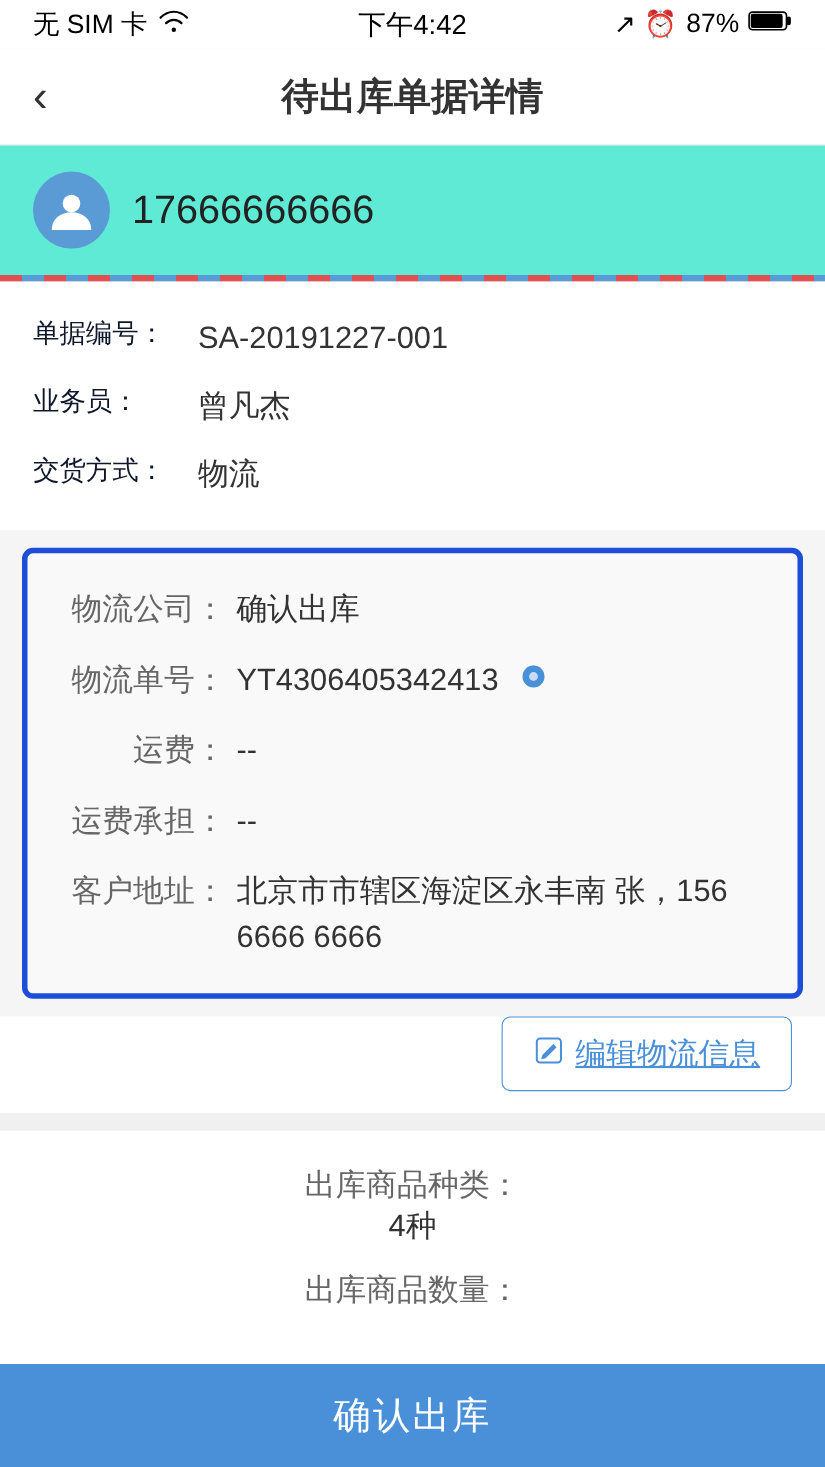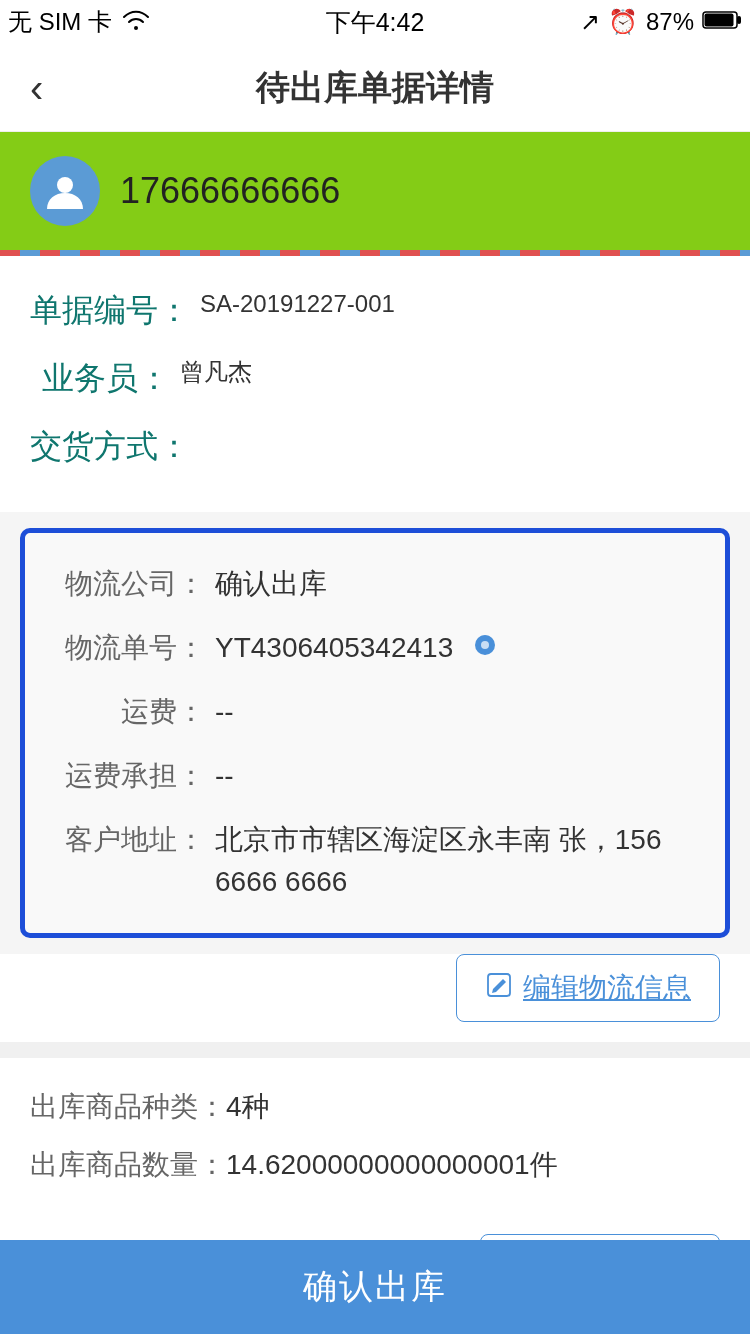--- a/index.html
+++ b/index.html
@@ -13,21 +13,21 @@
       color: #333;
     }
 
     
     .status-bar {
       background: #fff;
       height: 44px;
       display: flex;
       align-items: center;
       justify-content: space-between;
-      padding: 0 8px;
+      padding: 0 30px;
       font-size: 24px;
       color: #000;
     }
     .status-bar-left {
       display: flex;
       align-items: center;
       gap: 10px;
       font-size: 24px;
     }
     .status-bar-center {
@@ -64,21 +64,21 @@
       position: absolute;
       left: 50%;
       transform: translateX(-50%);
       font-size: 34px;
       font-weight: 600;
       color: #333;
     }
 
     
     .customer-header {
-      background: #84cc16;
+      background: #5eead4;
       padding: 24px 30px;
       display: flex;
       align-items: center;
       gap: 20px;
       margin-bottom: 0;
     }
     .customer-avatar {
       width: 70px;
       height: 70px;
       border-radius: 50%;
@@ -118,32 +118,31 @@
       padding: 30px 30px;
       margin-bottom: 16px;
     }
     .info-row {
       display: flex;
       align-items: flex-start;
       margin-bottom: 20px;
       line-height: 1.5;
     }
     .info-row:last-child {
-      margin-bottom: 12px;
+      margin-bottom: 0;
     }
     .info-label {
-      color: #0f766e;
-      font-size: 32px;
+      color: #0f172a;
+      font-size: 24px;
       min-width: 140px;
-      text-align: right;
       flex-shrink: 0;
     }
     .info-value {
       color: #333;
-      font-size: 24px;
+      font-size: 28px;
       flex: 1;
       padding-left: 10px;
     }
 
     
     .logistics-section {
       background: #f9f9f9;
       border: 5px solid #1d4ed8;
       border-radius: 10px;
       margin: 0 20px 16px;
@@ -208,20 +207,21 @@
 
     
     .products-section {
       background: #fff;
       padding: 30px 30px 20px;
     }
     .product-info-row {
       display: flex;
       align-items: center;
       margin-bottom: 20px;
+      flex-direction: column;
     }
     .product-info-label {
       color: #666;
       font-size: 28px;
       min-width: 160px;
     }
     .product-info-value {
       color: #333;
       font-size: 28px;
     }
@@ -335,20 +335,21 @@
     <div class="info-row">
       <span class="info-label">单据编号：</span>
       <span class="info-value">SA-20191227-001</span>
     </div>
     <div class="info-row">
       <span class="info-label">业务员：</span>
       <span class="info-value">曾凡杰</span>
     </div>
     <div class="info-row">
       <span class="info-label">交货方式：</span>
+      <span class="info-value">物流</span>
     </div>
   </div>
 
   <div class="logistics-section">
     <div class="logistics-row">
       <span class="logistics-label">物流公司：</span>
       <span class="logistics-value">确认出库</span>
     </div>
     <div class="logistics-row">
       <span class="logistics-label">物流单号：</span>
@@ -391,21 +392,20 @@
 
   <div class="section-divider"></div>
 
   <div class="products-section">
     <div class="product-info-row">
       <span class="product-info-label">出库商品种类：</span>
       <span class="product-info-value">4种</span>
     </div>
     <div class="product-info-row">
       <span class="product-info-label">出库商品数量：</span>
-      <span class="product-info-value">14.62000000000000001件</span>
     </div>
   </div>
 
   <div class="view-btn-wrap">
     <button class="view-btn">
       <span>
         <svg width="28" height="28" viewBox="0 0 28 28" fill="none">
           <rect x="4" y="2" width="20" height="24" rx="2" stroke="#4a90d9" stroke-width="1.8" fill="none"></rect>
           <line x1="8" y1="9" x2="20" y2="9" stroke="#4a90d9" stroke-width="1.5"></line>
           <line x1="8" y1="14" x2="20" y2="14" stroke="#4a90d9" stroke-width="1.5"></line>

